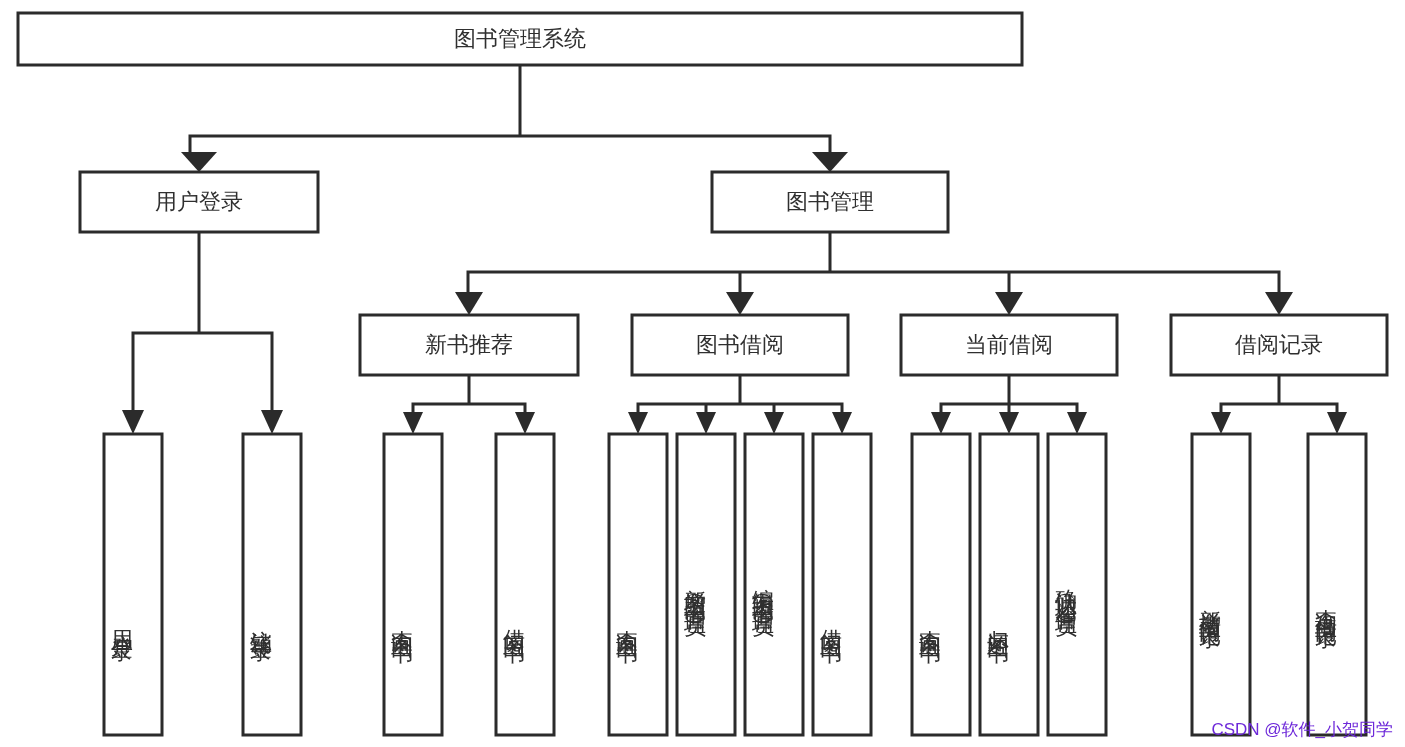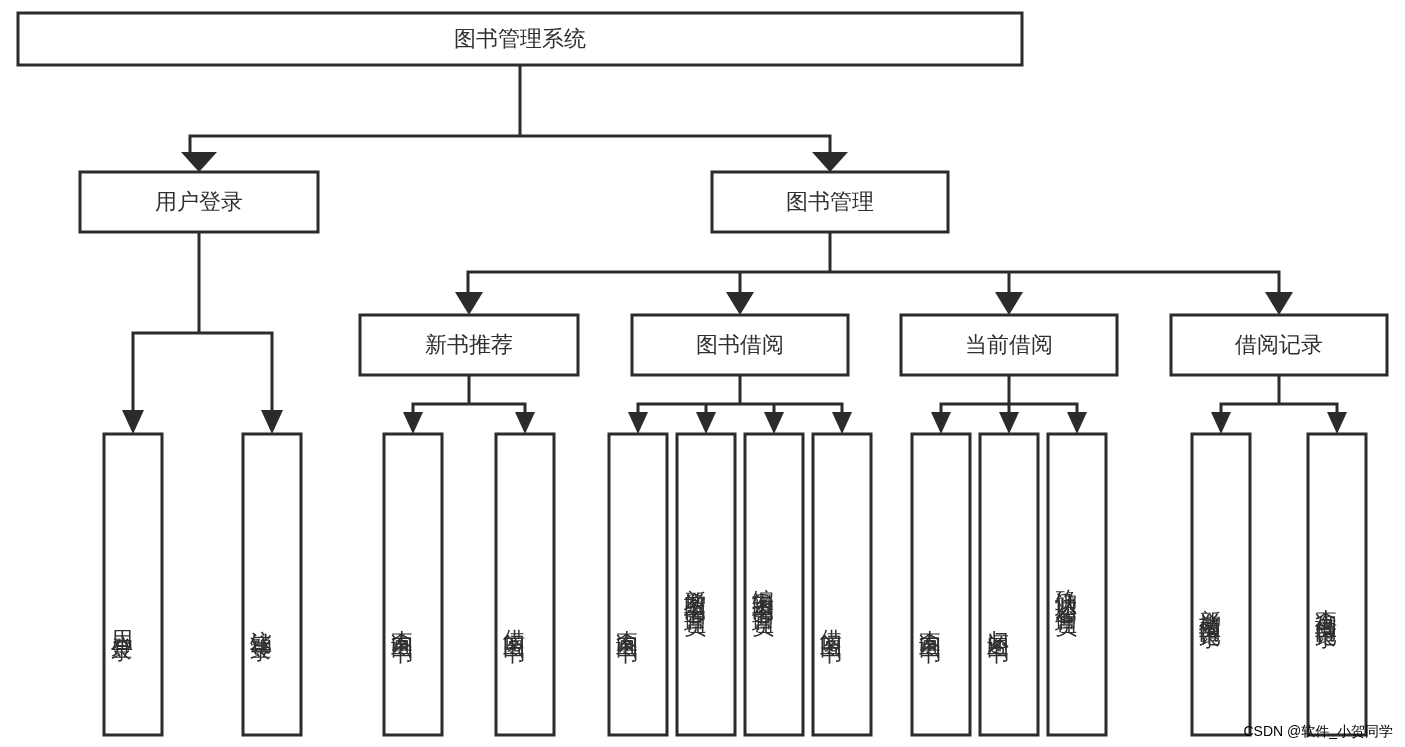--- a/index.html
+++ b/index.html
@@ -62,22 +62,22 @@
     text-align: center;
     white-space: nowrap;
     user-select: none;
     pointer-events: none;
   }
   .watermark {
     position: absolute;
     right: 12px;
     bottom: 6px;
     font-family: "Liberation Sans", "DejaVu Sans", sans-serif;
-    font-size: 14px;
-    color: #000000;
+    font-size: 17px;
+    color: #6d28d9;
     white-space: nowrap;
     user-select: none;
   }
 </style>
 </head>
 <body>
 
 <div id="diagram-root">
 
   <svg id="tree-svg" viewBox="0 0 1405 747">

